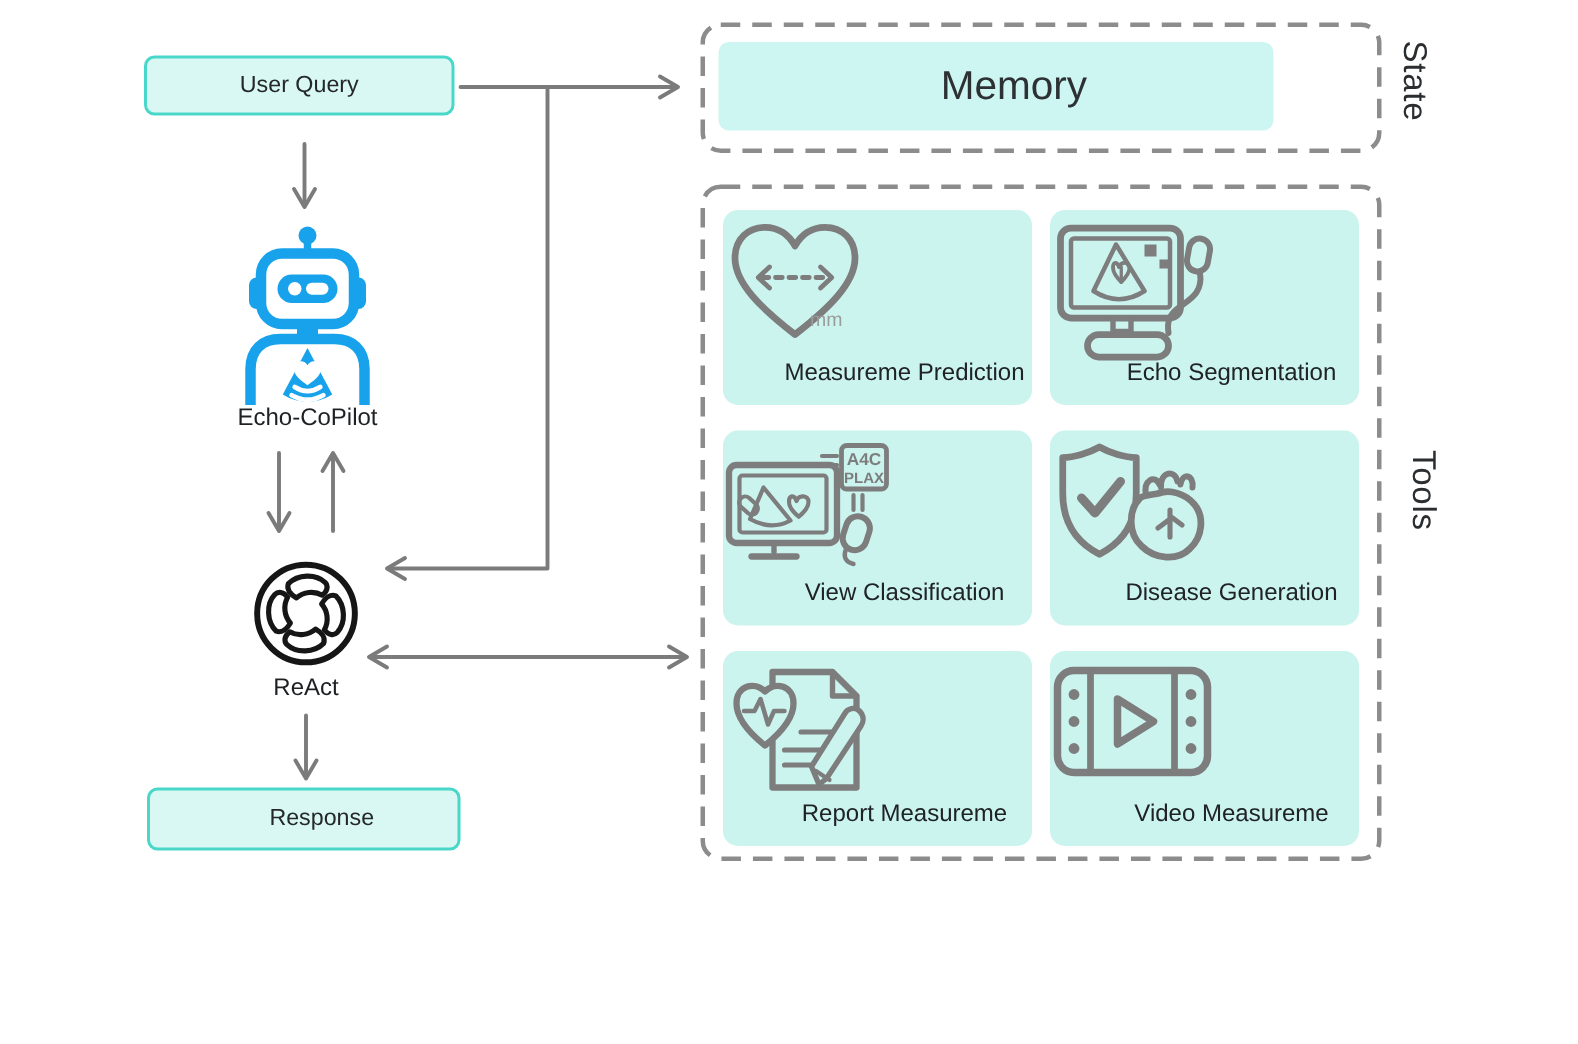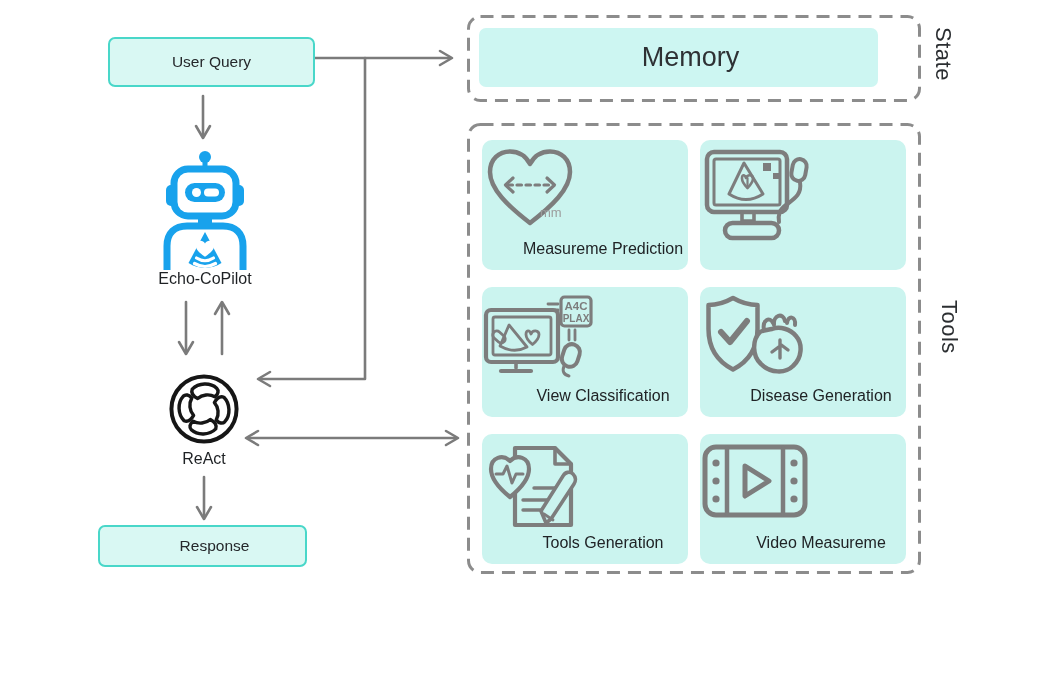--- a/index.html
+++ b/index.html
@@ -81,21 +81,21 @@
         <path d="M222 354 V304"></path>
           <path d="M215 314 L222 302 L229 314"></path>
       </g>
       <g>
         <path d="M204 477 V517"></path>
           <path d="M197 507 L204 519 L211 507"></path>
       </g>
     </g>
   </svg>
 
-  <div class="abs pillbox" style="left:108px;top:37px;width:207px;height:50px;">
+  <div class="abs pillbox" style="left:96px;top:37px;width:207px;height:40px;">
     <span>User Query</span>
   </div>
 
   <svg class="abs" style="left:149px;top:150px;" width="112" height="120" viewBox="0 0 112 120">
     <g fill="#18a2ec">
       <circle cx="56" cy="7" r="6"></circle>
       <rect x="53.5" y="11" width="5" height="9"></rect>
       <rect x="17" y="35" width="10" height="21" rx="5"></rect>
       <rect x="85" y="35" width="10" height="21" rx="5"></rect>
     </g>
@@ -120,21 +120,21 @@
       <path d="M29 20 C36 13 49 12.5 56 19 C58.5 21.5 58 25.5 54 28.5 C48 25 40 26 35 30.5 C30.5 28 27.5 24 29 20 Z" transform="rotate(180 42 42)"></path>
       <path d="M29 20 C36 13 49 12.5 56 19 C58.5 21.5 58 25.5 54 28.5 C48 25 40 26 35 30.5 C30.5 28 27.5 24 29 20 Z" transform="rotate(270 42 42)"></path>
     </g>
   </svg>
   <div class="abs flowlabel" style="left:144px;top:450px;width:120px;">ReAct</div>
 
   <div class="abs pillbox" style="left:98px;top:525px;width:209px;height:42px;padding-left:24px;">
     <span>Response</span>
   </div>
 
-  <div class="abs memorybox" style="left:479px;top:28px;width:399px;height:59px;padding-left:24px;">
+  <div class="abs memorybox" style="left:479px;top:28px;width:370px;height:59px;padding-left:24px;">
     <span>Memory</span>
   </div>
   <div class="abs vlabel" style="left:930px;top:27px;">State</div>
 
   <div class="abs" id="tools-grid">
 
     <div class="card">
       <div class="icon">
         <svg width="96" height="84" viewBox="0 0 96 84">
           <path class="gstroke" stroke-width="4.5" d="M48 76 C26 59 8 42 8 25 C8 12 17 4.5 28 4.5 C37 4.5 44 9.5 48 17 C52 9.5 59 4.5 68 4.5 C79 4.5 88 12 88 25 C88 42 70 59 48 76 Z"></path>
@@ -156,20 +156,21 @@
           <rect class="gfill" x="73" y="26" width="6" height="6"></rect>
           <path class="gstroke" stroke-width="3" d="M44 16 L29 47 Q46 58 63 47 Z"></path>
           <path class="gstroke" stroke-width="2.6" d="M46 31 C47.5 27 53 27.5 53 31.5 C53 35.5 50 38.5 47.5 41 C45 38.5 42 35.5 42 31.5 C42 27.5 44.5 27 46 31 Z"></path>
           <path class="gstroke" stroke-width="2.2" d="M47.5 31 V39"></path>
           <rect class="gstroke" stroke-width="4" x="92" y="12" width="14" height="22" rx="7" transform="rotate(10 99 23)"></rect>
           <path class="gstroke" stroke-width="4" d="M100 35 C102 48 94 52 86 58 C79 63 78 68 79 75"></path>
           <path class="gstroke" stroke-width="3.6" d="M42 65 H54 V74 H42 Z"></path>
           <rect class="gstroke" stroke-width="4.5" x="25" y="76" width="54" height="15" rx="7.5"></rect>
         </svg>
       </div>
+      <div class="card-label">Echo Segmentation</div>
     </div>
 
     <div class="card">
       <div class="icon">
         <svg width="112" height="90" viewBox="0 0 112 90">
           <rect class="gstroke" stroke-width="4.2" x="4" y="16" width="72" height="52" rx="5"></rect>
           <rect class="gstroke" stroke-width="2.8" x="11" y="23" width="58" height="38" rx="2"></rect>
           <path class="gstroke" stroke-width="2.8" d="M27 31 L18 52 Q32 60 45 53 Z"></path>
           <rect class="gstroke" stroke-width="2.8" x="13" y="36" width="8" height="14" rx="4" transform="rotate(-48 17 43)"></rect>
           <path class="gstroke" stroke-width="2.8" d="M49 40 C50.5 35.5 57 36 57 40.5 C57 44.5 53.5 48 50.5 50.5 C47.5 48 44 44.5 44 40.5 C44 36 47.5 35.5 49 40 Z"></path>
@@ -207,21 +208,21 @@
         <svg width="112" height="92" viewBox="0 0 112 92">
           <path class="gstroke" stroke-width="4.2" d="M33 7 H73 L89 23 V84 H33 Z"></path>
           <path class="gstroke" stroke-width="3.6" d="M73 7 V23 H89"></path>
           <path d="M28 20 C21 13 9 16 9 28 C9 38 18 48 28 56 C38 48 47 38 47 28 C47 16 35 13 28 20 Z" fill="#cbf4ef" stroke="#7d7d7d" stroke-width="4.2" stroke-linejoin="round"></path>
           <path class="gstroke" stroke-width="3" d="M14 33 H21 L25 25 L30 42 L34 33 H41"></path>
           <path class="gstroke" stroke-width="3.4" d="M52 47 H80 M41 59 H80 M41 69 H66"></path>
           <path d="M64 82 L59 70 L81 35 C83 31 88 30 91 33 C94 36 94 40 92 43 L69 78 Z" fill="#cbf4ef" stroke="#7d7d7d" stroke-width="3.6" stroke-linejoin="round"></path>
           <path class="gstroke" stroke-width="2.8" d="M62 73 L71 79"></path>
         </svg>
       </div>
-      <div class="card-label">Tools Generation</div>
+      <div class="card-label">Report Measureme</div>
     </div>
 
     <div class="card">
       <div class="icon">
         <svg width="110" height="80" viewBox="0 0 110 78">
           <rect class="gstroke" stroke-width="5" x="5" y="5" width="100" height="68" rx="11"></rect>
           <path class="gstroke" stroke-width="4.5" d="M27 6 V72 M83 6 V72"></path>
           <g class="gfill">
             <circle cx="16" cy="21" r="3.6"></circle>
               <circle cx="16" cy="39" r="3.6"></circle>

